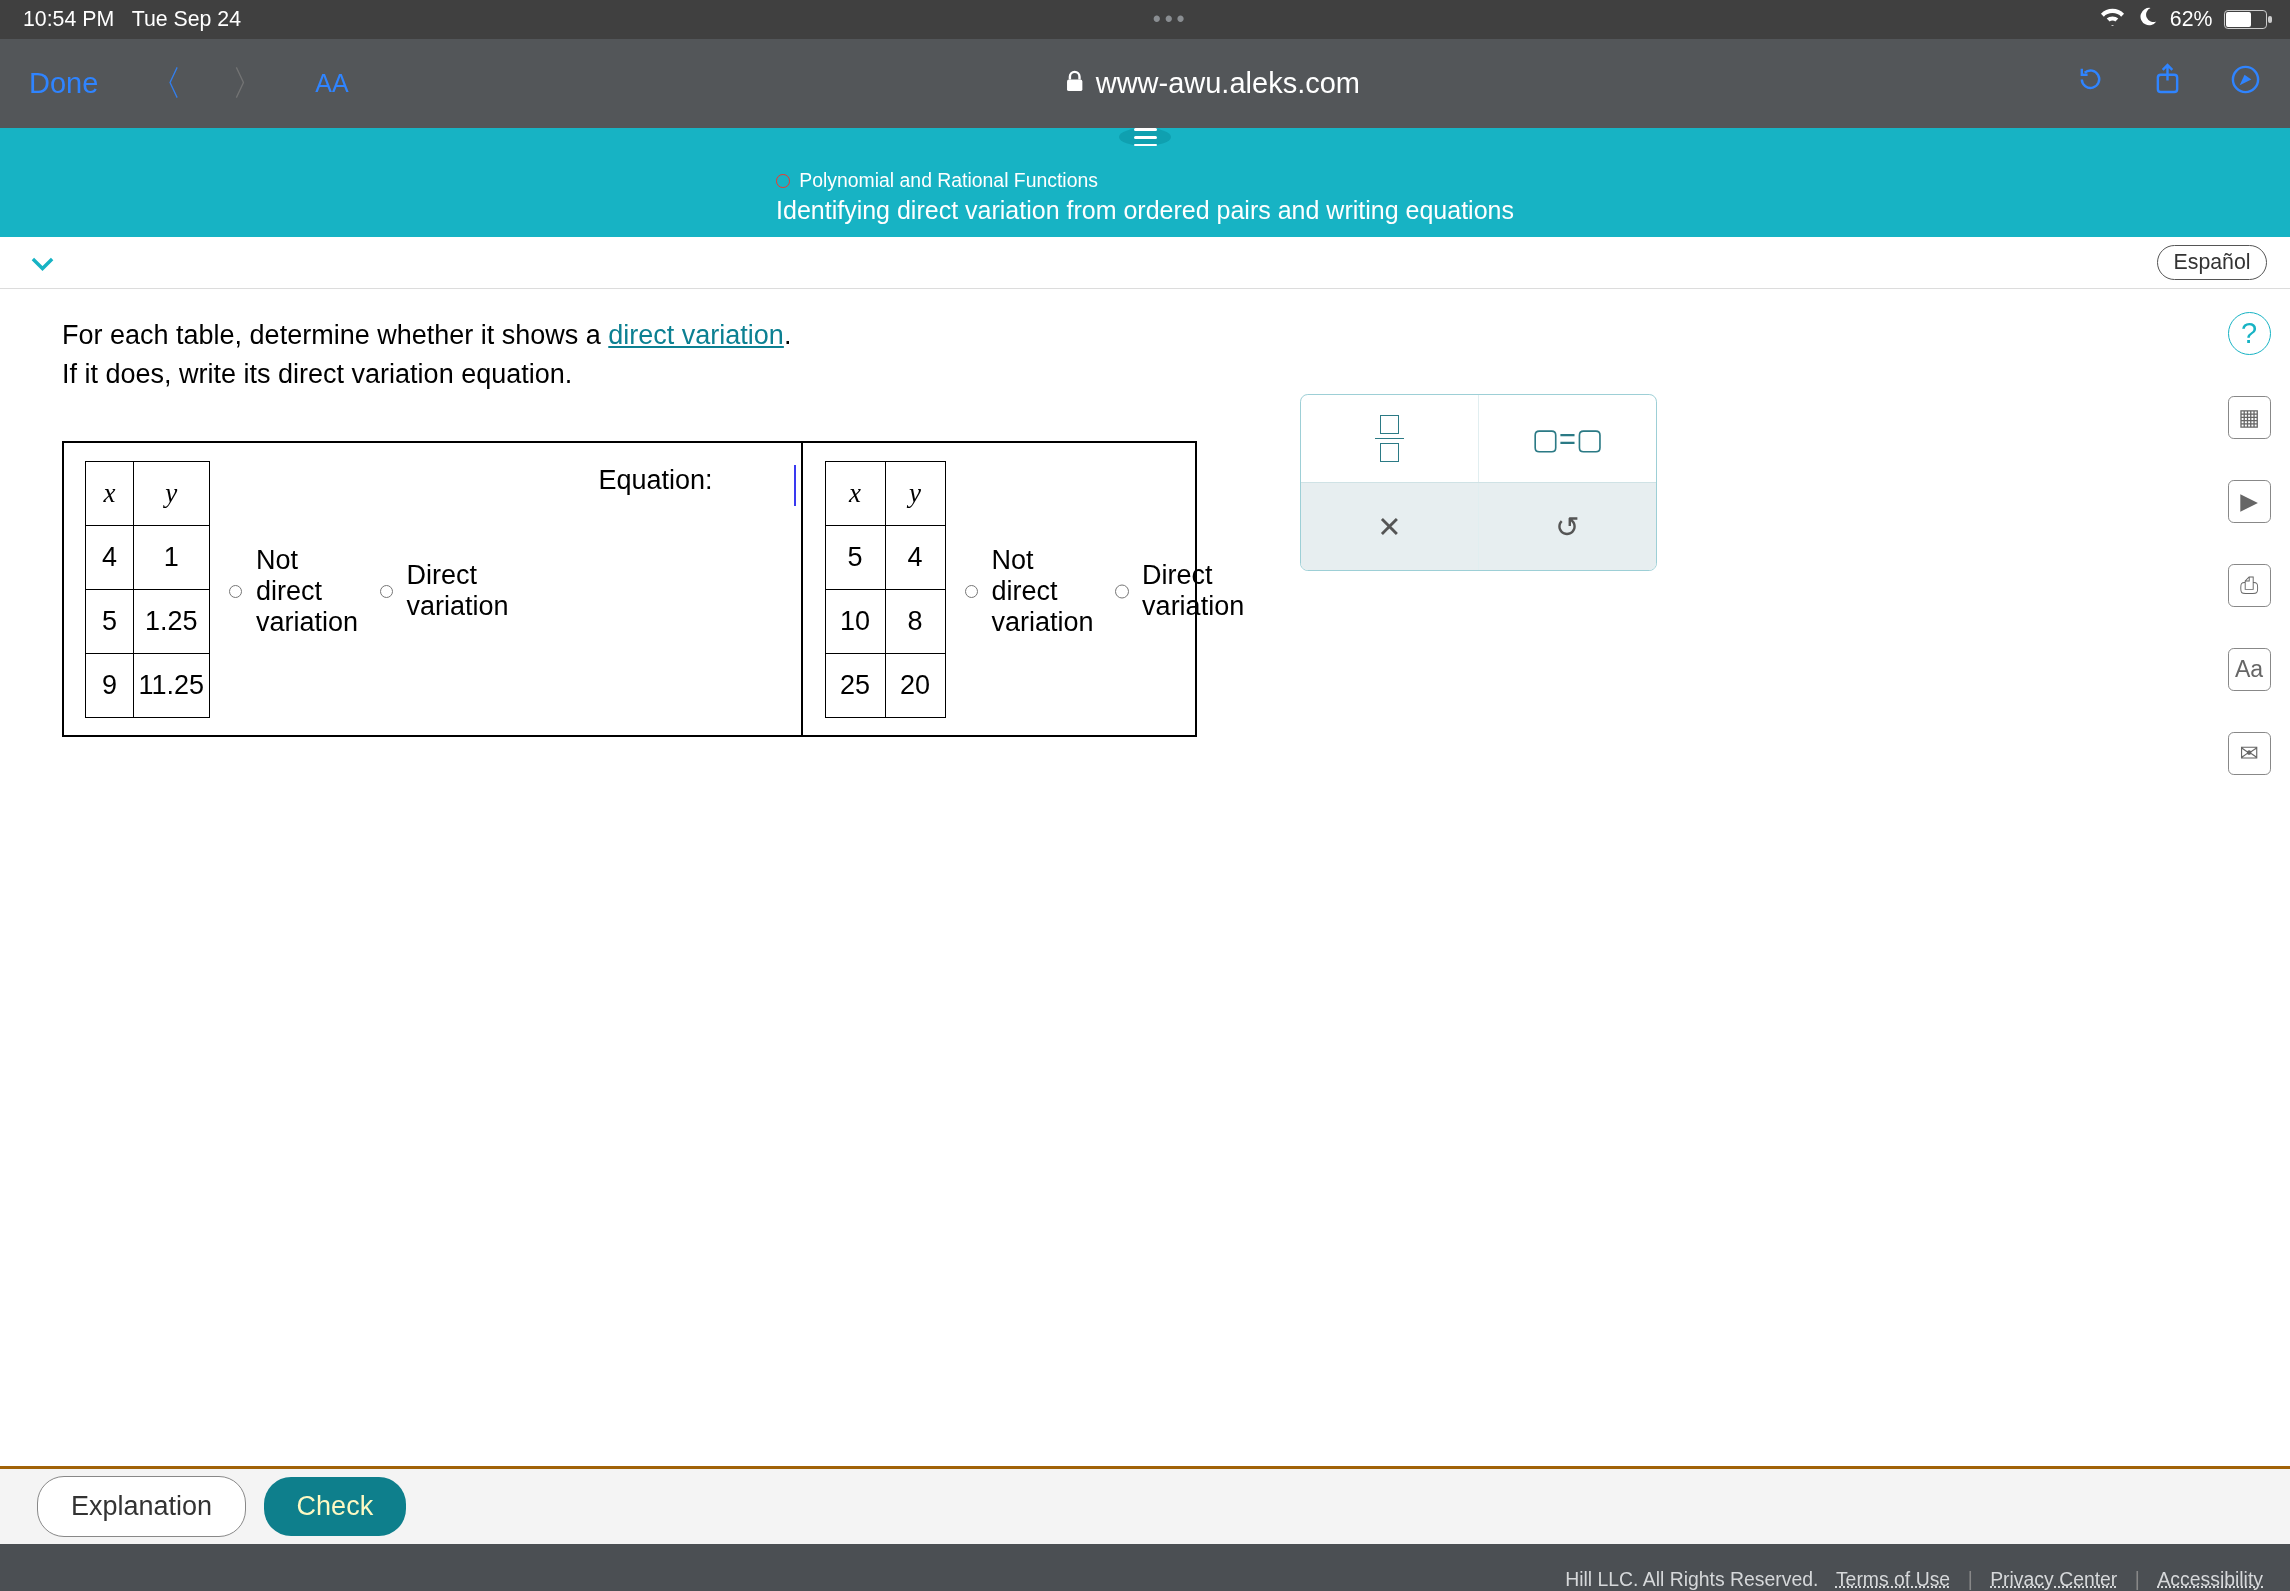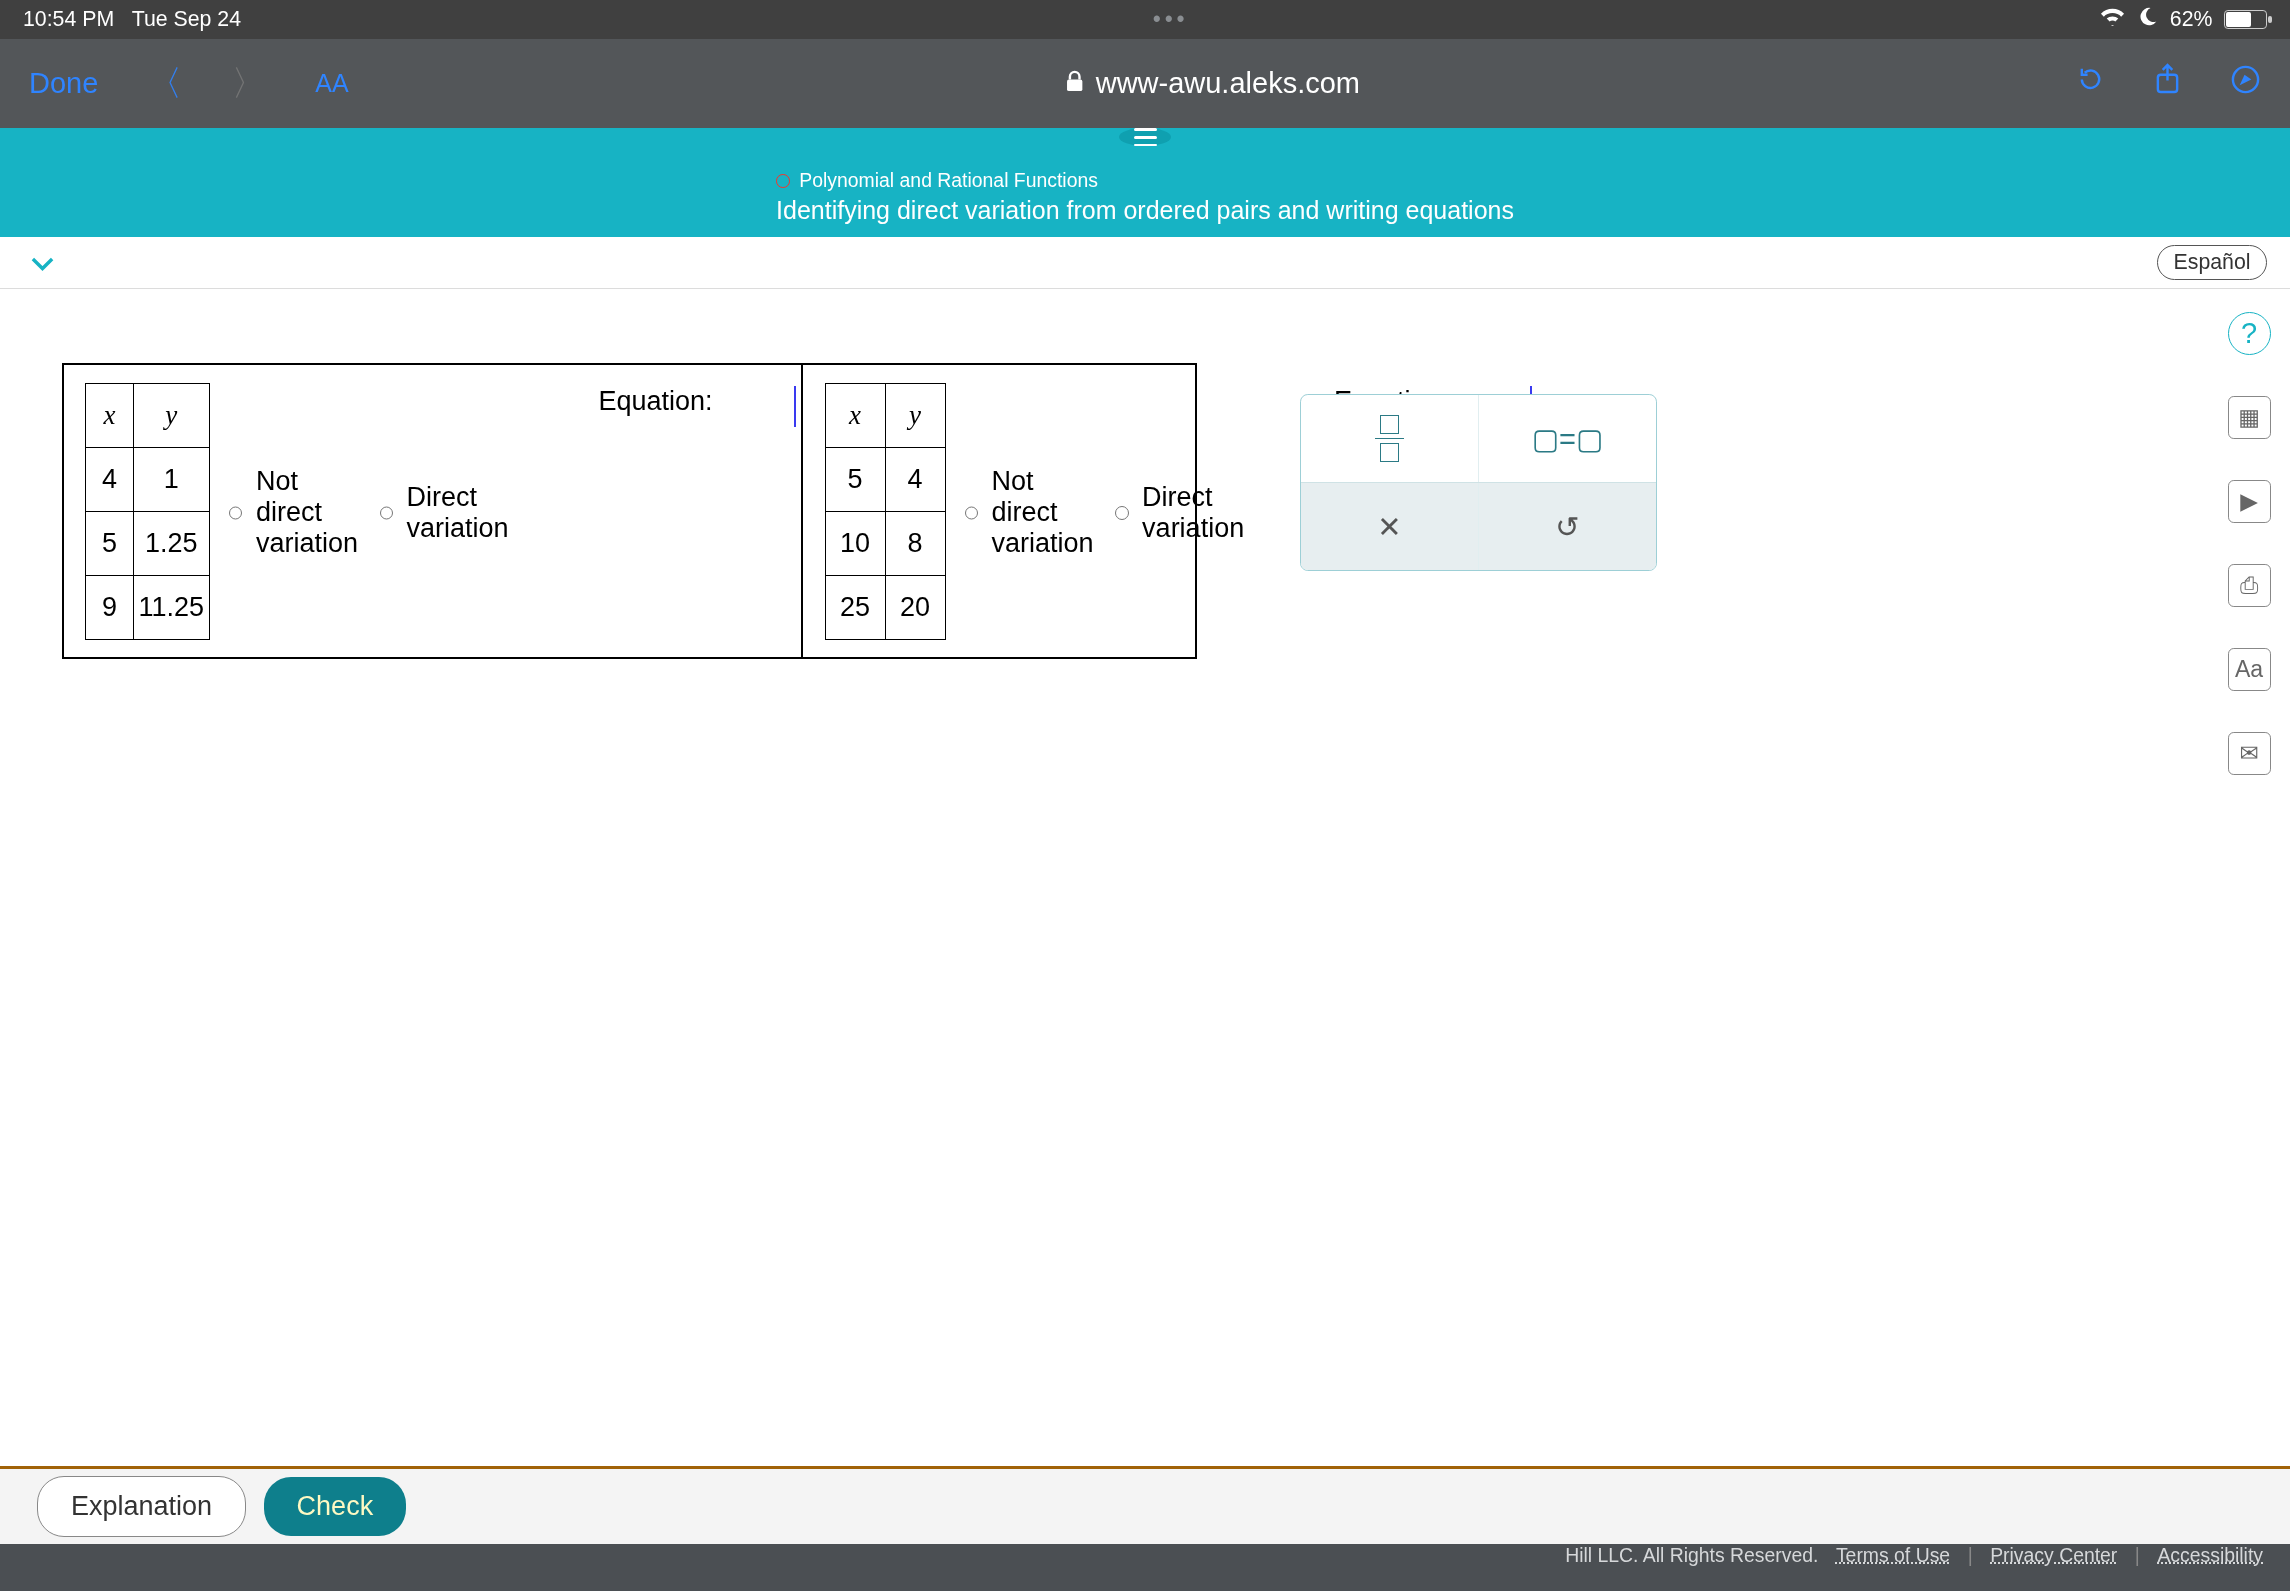--- a/index.html
+++ b/index.html
@@ -76,21 +76,21 @@
 .tool { width:43px; height:43px; border:1.9px solid #888; border-radius:5.8px; display:flex; align-items:center; justify-content:center; color:#666; font-size:23px; }
 .tool.round { border-radius:50%; border-color:#17b3c4; color:#17b3c4; font-size:29px; }
 
 
 .actions { height:78px; background:#f4f4f4; display:flex; align-items:center; padding: 0 37px; gap:17.5px; border-top:3px solid #a16207;}
 .btn { border-radius:27px; padding:13.6px 33px; font-size:27px; cursor:pointer;}
 .btn.outline { border:1.9px solid #888; background:#fff; color:#333;}
 .btn.solid { border:none; background:#0e7f8c; color:#fef9c3;}
 
 
-.footerstrip { height:47px; background:#4b4f53; color:#d6d8da; font-size:19.4px; display:flex; align-items:flex-start; justify-content:flex-end; padding:0 27px; gap:17.5px;}
+.footerstrip { height:47px; background:#4b4f53; color:#d6d8da; font-size:19.4px; display:flex; align-items:flex-end; justify-content:flex-end; padding:0 27px; gap:17.5px;}
 .footerstrip a { color:#d6d8da; text-decoration:underline dotted; }
 .footerstrip .sep { color:#888; }
 </style>
 </head>
 <body>
 
 <div class="statusbar">
   <div class="left">
     <span>10:54 PM</span>
     <span>Tue Sep 24</span>
@@ -184,20 +184,24 @@
 <div class="subhead">
   <button class="chevbtn">
     <svg width="25" height="15.5" viewBox="0 0 26 16">
         <path d="M3 3 l10 10 l10 -10" stroke="#17b3c4" stroke-width="3.5" fill="none"></path>
       </svg>
   </button>
   <button class="lang-btn">Español</button>
 </div>
 
 <div class="main">
+  <p class="instr">
+    <span>For each table, determine whether it shows a </span><a href="#">direct variation</a><span>.</span><br>
+    <span>If it does, write its direct variation equation.</span>
+  </p>
 
   <div class="tables-row">
 
     <div class="panel">
       <table class="dtable">
         <tbody>
             <tr>
               <th>x</th>
               <th>y</th>
             </tr>

